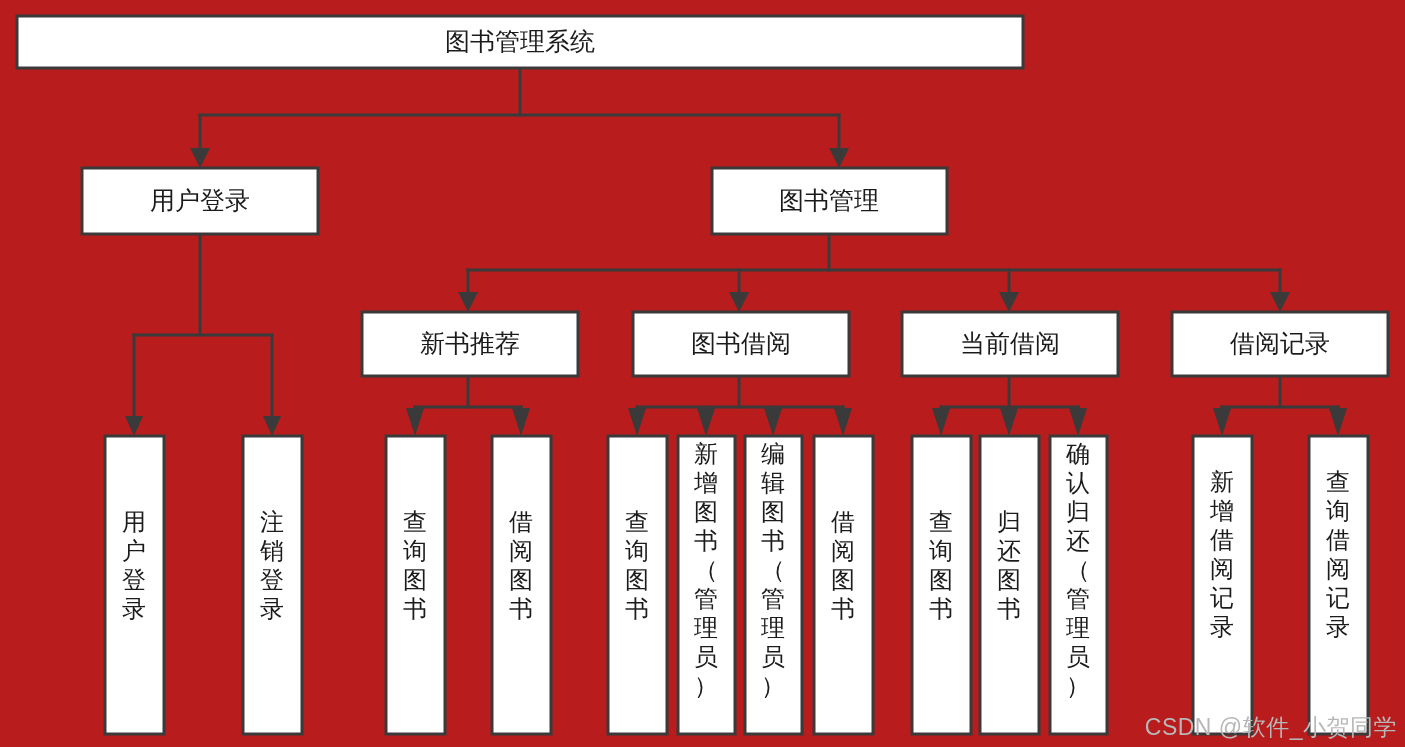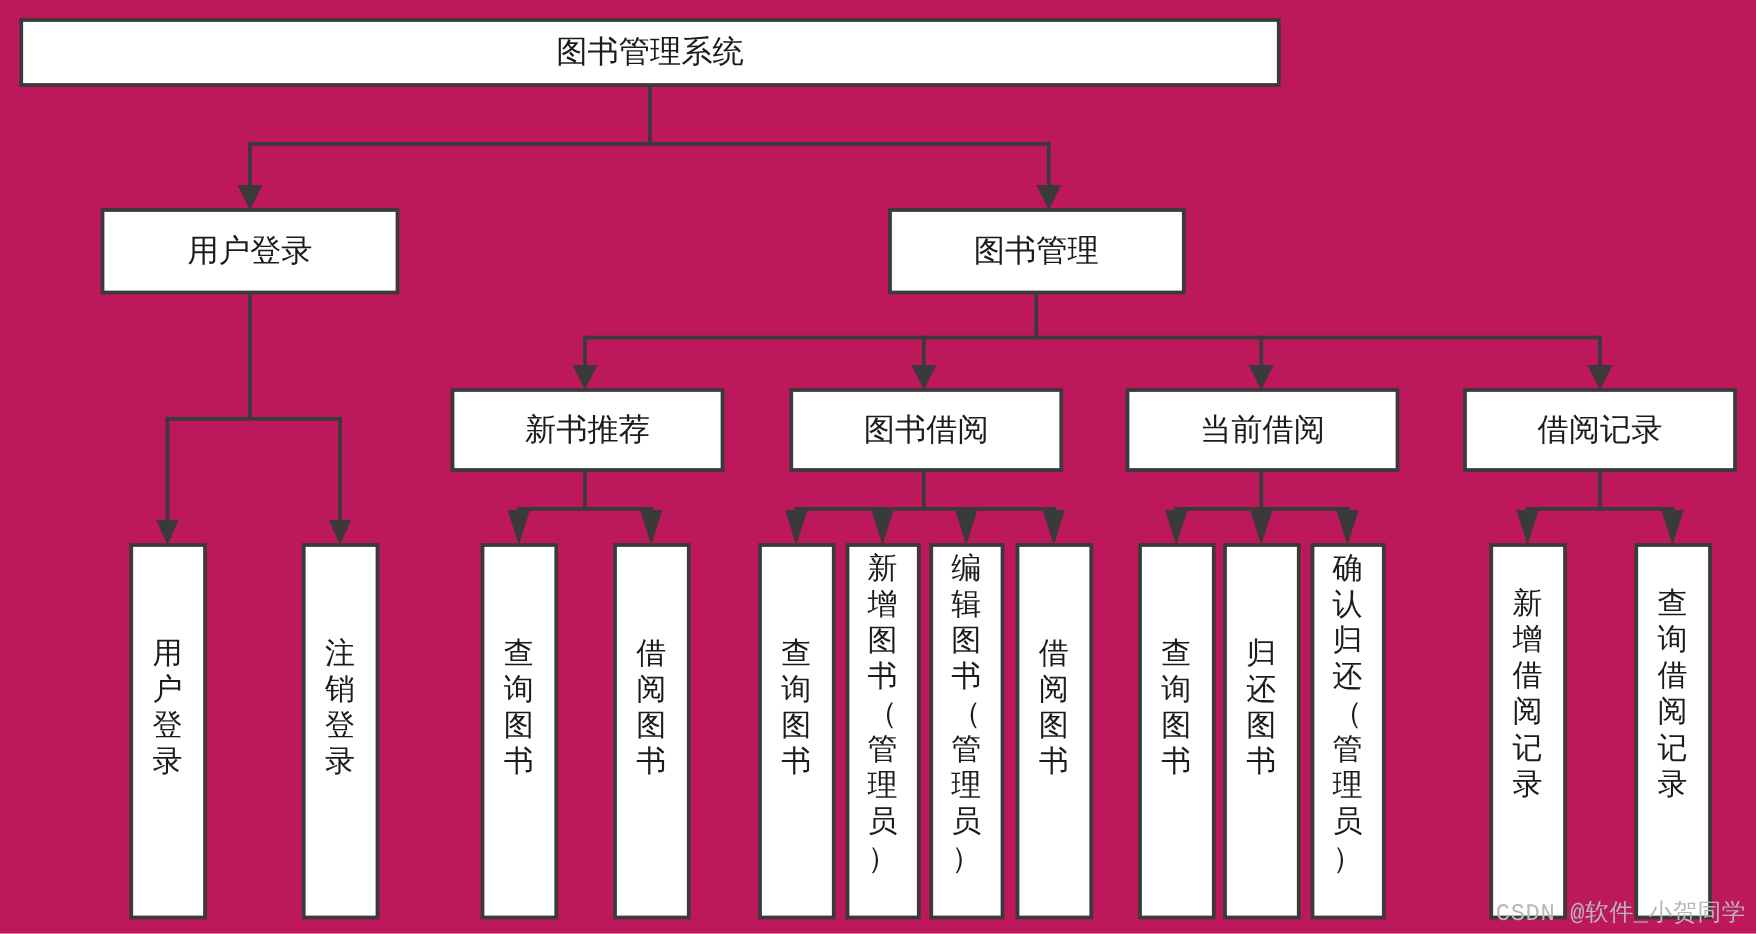--- a/index.html
+++ b/index.html
@@ -7,21 +7,21 @@
     padding: 0;
     background: #ffffff;
   }
   body {
     font-family: "Liberation Sans", "DejaVu Sans", sans-serif;
   }
   #stage {
     position: relative;
     width: 1405px;
     height: 747px;
-    background: #be185d;
+    background: #b91c1c;
     overflow: hidden;
   }
   #diagram-svg {
     position: absolute;
     left: 0;
     top: 0;
     width: 1405px;
     height: 747px;
   }
   .node-box {
@@ -49,22 +49,22 @@
   .node-label-v {
     font-family: "Liberation Sans", "DejaVu Sans", sans-serif;
     font-size: 24px;
     fill: #1b1b1b;
     text-anchor: middle;
   }
   .watermark-text {
     position: absolute;
     right: 8px;
     bottom: 4px;
-    font-family: Liberation Mono, monospace;
-    font-size: 19px;
+    font-family: Liberation Sans, sans-serif;
+    font-size: 23px;
     color: #b7b7b7;
     letter-spacing: 0.5px;
     white-space: nowrap;
     user-select: none;
   }
 </style>
 </head>
 <body>
 
 <div id="stage">

